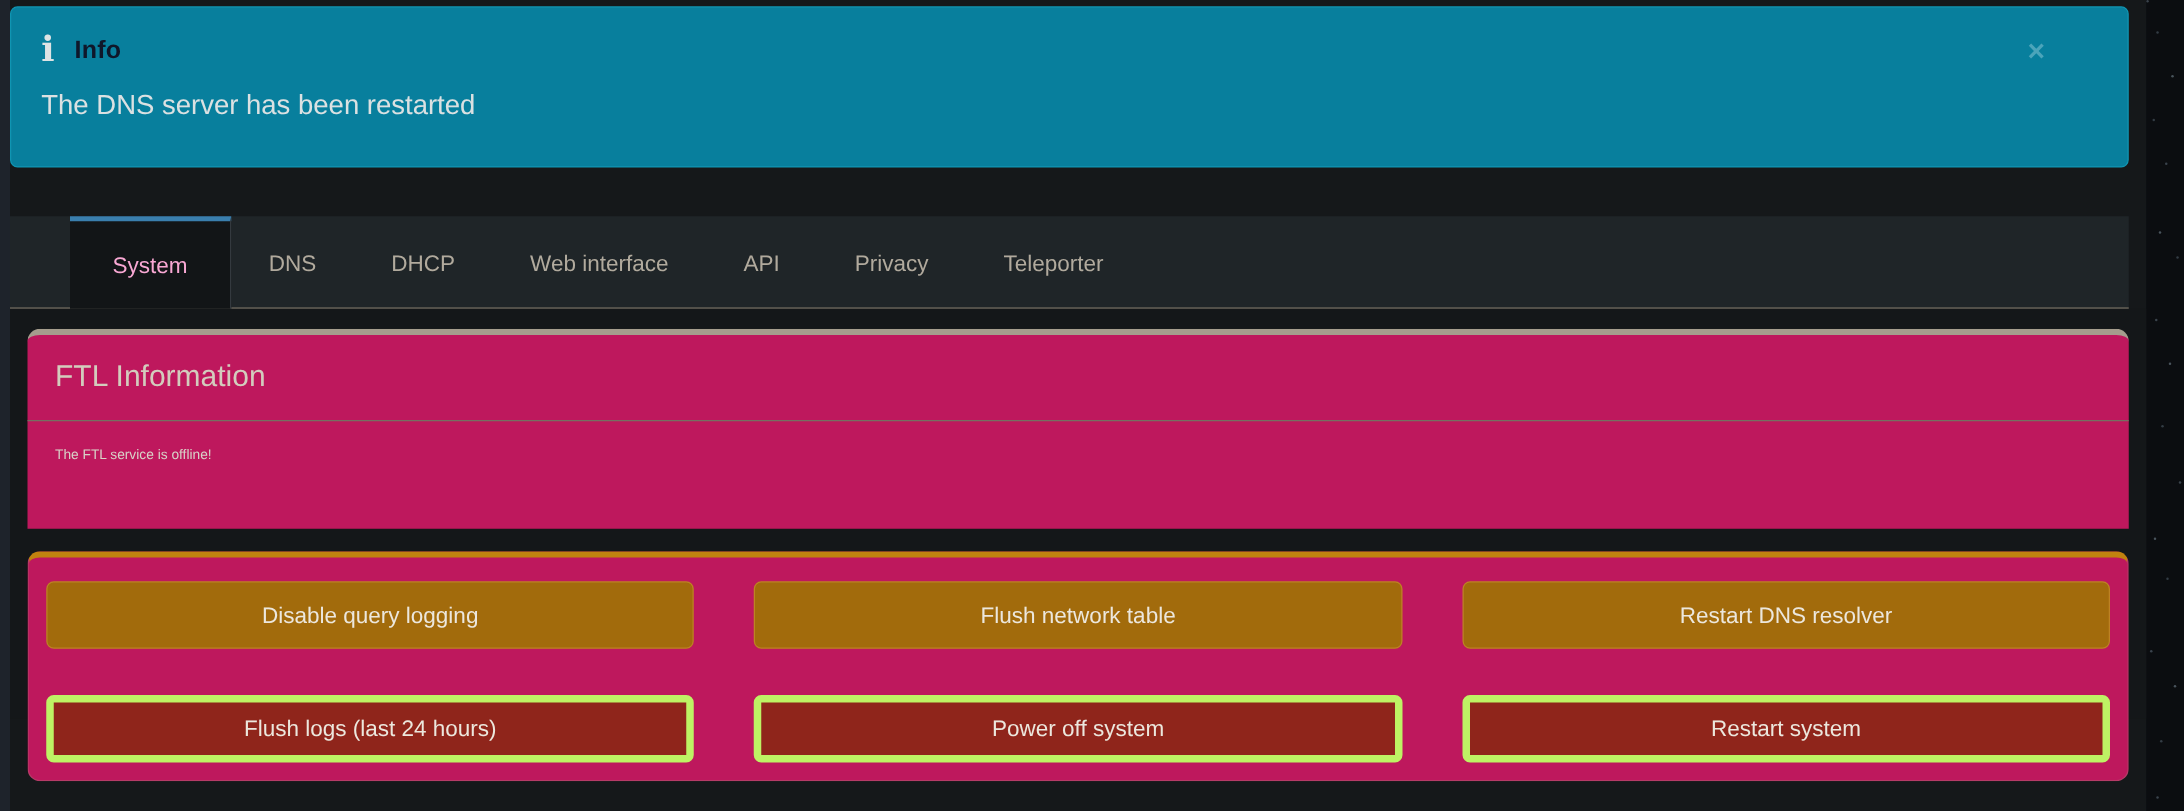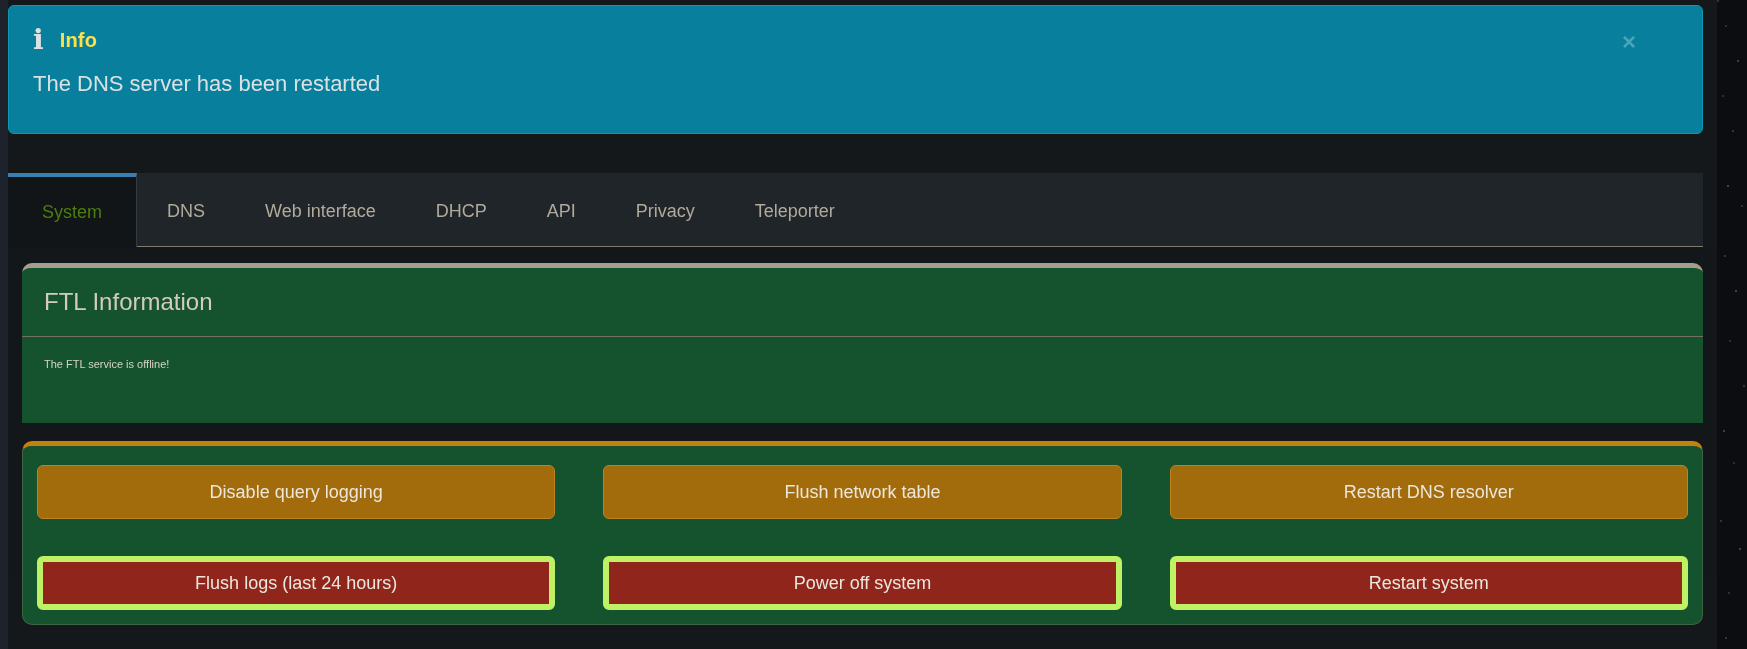--- a/index.html
+++ b/index.html
@@ -39,21 +39,21 @@
     background:#087f9d;
     border:1px solid #1095b2;
     border-radius:6px;
     padding:20px 24px;
   }
   .alert-title-row { display:flex; align-items:center; gap:16px; }
   .info-icon {
     font-family:"DejaVu Serif",serif; font-weight:700; font-style:normal;
     font-size:28px; line-height:1; color:#dde3e4;
   }
-  .alert-title { font-size:20px; font-weight:700; color:#fde047; letter-spacing:.2px; }
+  .alert-title { font-size:20px; font-weight:700; color:#0f172a; letter-spacing:.2px; }
   .alert-message { margin-top:17px; font-size:22px; color:#dbe1e2; }
   .alert-close {
     position:absolute; top:24px; right:66px;
     background:none; border:none; cursor:pointer;
     font-size:24px; font-weight:700; line-height:1; color:#4ba4ba;
   }
 
   
   .tabs {
     list-style:none;
@@ -68,28 +68,29 @@
     display:flex; align-items:center;
     padding:16px 30px;
     border-top:4px solid transparent;
     font-size:18px; color:#b1aa9d;
     cursor:pointer; white-space:nowrap;
   }
   .tab.active {
     background:#121517;
     border-top:4px solid #3a7fae;
     border-right:1px solid #343a3f;
-    color:#4d7c0f;
+    color:#f9a8d4;
     margin-bottom:-1px;
     padding:0 34px;
+    margin-left:48px;
   }
 
   
   .tab-content { padding:16px 14px 0 14px; background:#141719; height:328px; }
-  .card { background:#14532d; }
+  .card { background:#be185d; }
   .ftl-card {
     border-top:5px solid #a59d8d;
     border-radius:10px 10px 0 0;
     height:160px;
   }
   .card-header { padding:20px 22px; font-size:24px; color:#d3ccbd; }
   .ftl-divider { border:none; border-top:1px solid #756f61; margin:0; }
   .card-body { padding:21px 22px; font-size:11px; color:#d8d3c8; }
 
   .danger-card {
@@ -130,22 +131,22 @@
       <div class="alert-title-row">
         <span class="info-icon">i</span>
         <span class="alert-title">Info</span>
       </div>
       <div class="alert-message">The DNS server has been restarted</div>
     </div>
 
     <ul class="tabs">
         <li class="tab active">System</li>
         <li class="tab">DNS</li>
+        <li class="tab">DHCP</li>
         <li class="tab">Web interface</li>
-        <li class="tab">DHCP</li>
         <li class="tab">API</li>
         <li class="tab">Privacy</li>
         <li class="tab">Teleporter</li>
       </ul>
 
     <div class="tab-content">
 
       <div class="card ftl-card">
         <div class="card-header">FTL Information</div>
         <hr class="ftl-divider">

